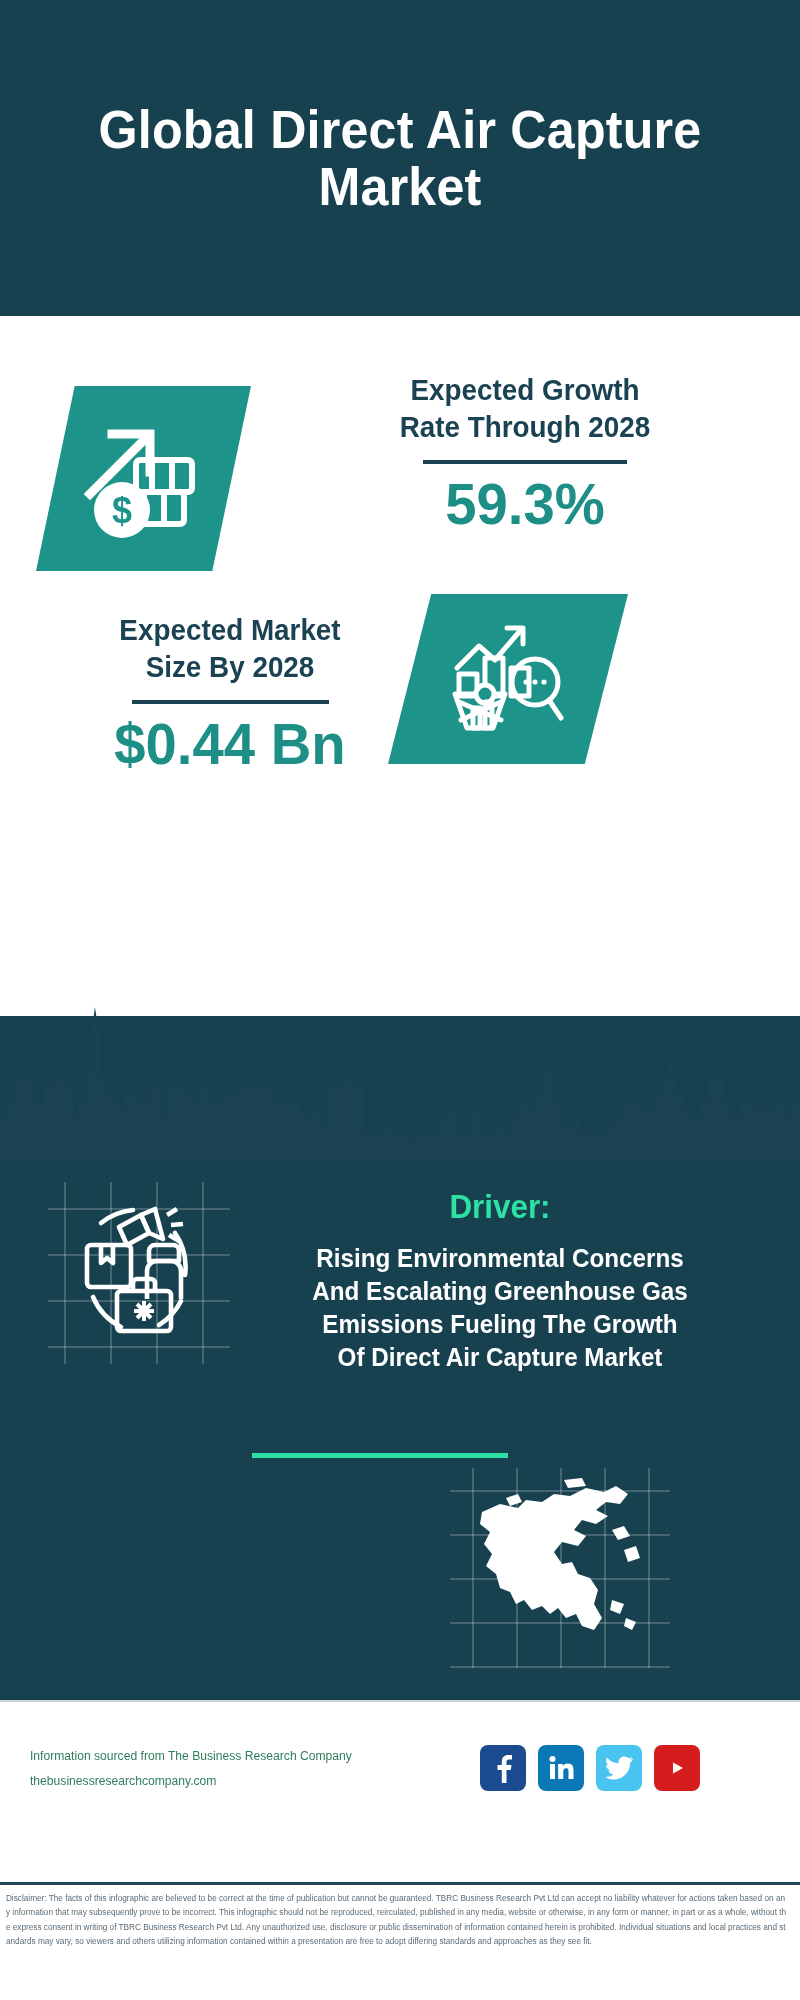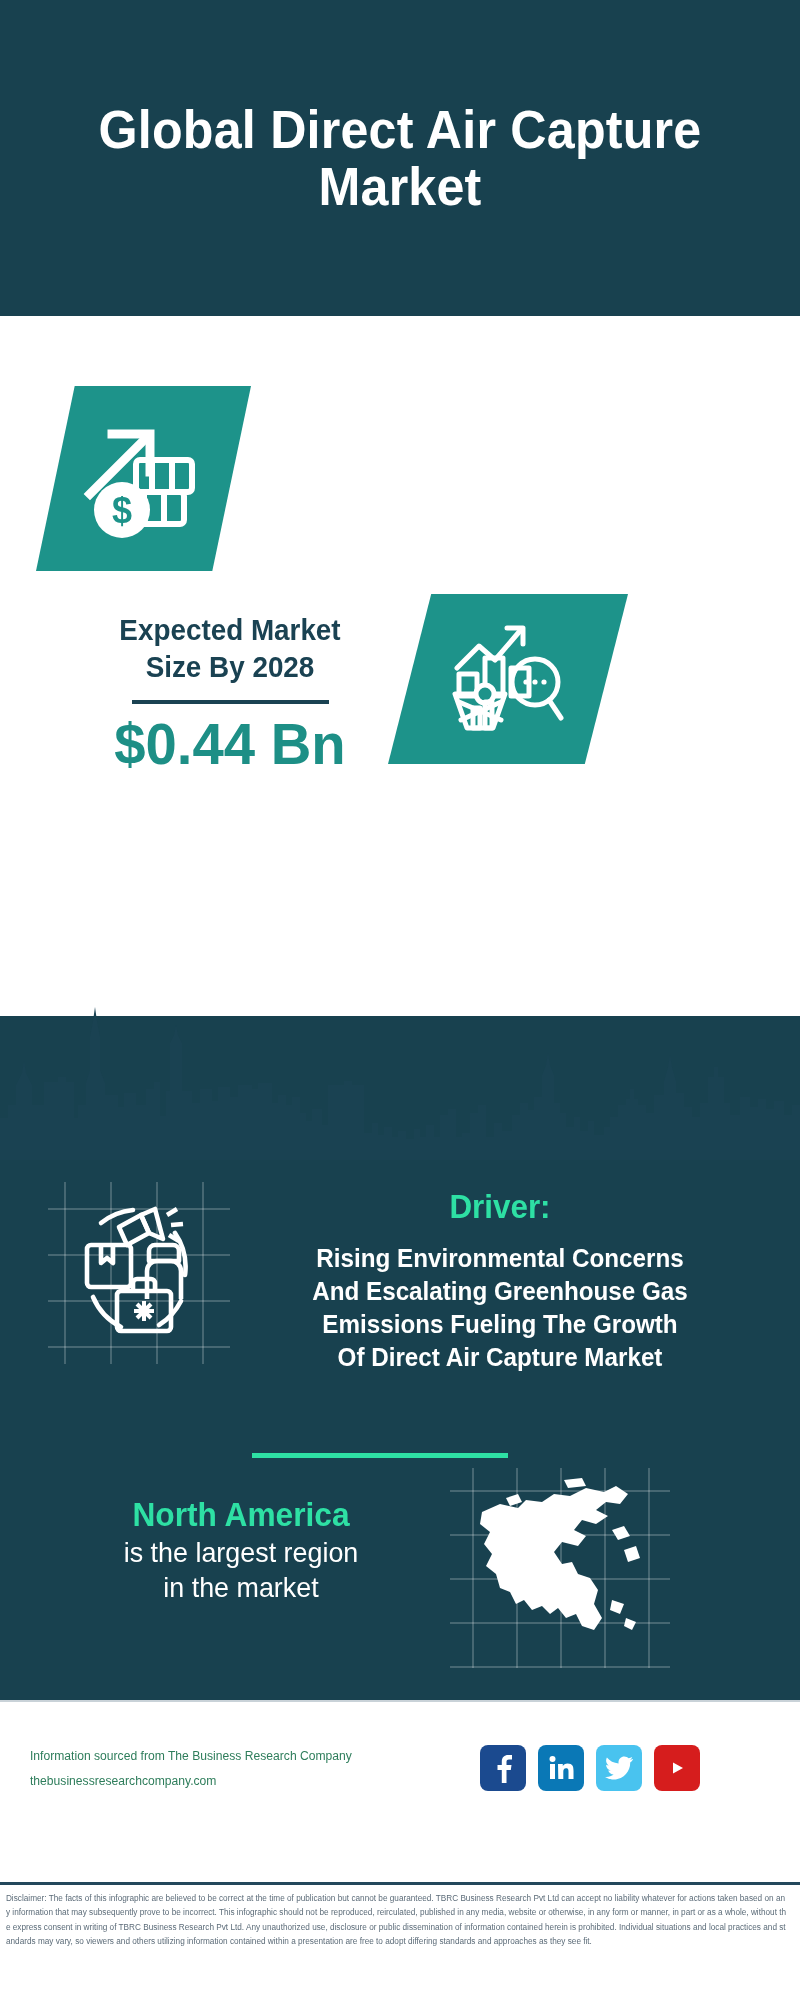--- a/index.html
+++ b/index.html
@@ -87,20 +87,26 @@
         <line x1="92" y1="42" x2="92" y2="74"></line>
         <rect x="48" y="74" width="56" height="32" rx="4"></rect>
         <line x1="64" y1="74" x2="64" y2="106"></line>
         <line x1="84" y1="74" x2="84" y2="106"></line>
       </g>
       <circle cx="42" cy="92" r="28" fill="#ffffff"></circle>
       <text x="42" y="105" font-size="36" font-weight="bold" text-anchor="middle" fill="#1d938a" font-family="Liberation Sans, sans-serif">$</text>
     </svg>
   </div>
 
+  <div class="stat-block" style="left:285px;top:372px;width:480px;">
+    <div class="stat-label">Expected Growth</div>
+    <div class="stat-label">Rate Through 2028</div>
+    <div class="rule" style="width:204px;"></div>
+    <div class="stat-value">59.3%</div>
+  </div>
 
   <div class="stat-block" style="left:20px;top:612px;width:420px;">
     <div class="stat-label">Expected Market</div>
     <div class="stat-label">Size By 2028</div>
     <div class="rule" style="width:197px;"></div>
     <div class="stat-value">$0.44 Bn</div>
   </div>
 
   <div class="para" style="left:388px;top:594px;width:240px;height:170px;">
     <svg width="118" height="118" viewBox="0 0 118 118" aria-hidden="true">
@@ -178,25 +184,20 @@
   </div>
 
   <div class="driver-title" style="left:240px;top:1188px;width:520px;">Driver:</div>
   <div class="driver-text" style="left:200px;top:1242px;width:600px;">Rising Environmental Concerns</div>
   <div class="driver-text" style="left:200px;top:1275px;width:600px;">And Escalating Greenhouse Gas</div>
   <div class="driver-text" style="left:200px;top:1308px;width:600px;">Emissions Fueling The Growth</div>
   <div class="driver-text" style="left:200px;top:1341px;width:600px;">Of Direct Air Capture Market</div>
 
   <div class="mint-rule" style="left:252px;top:1453px;width:256px;"></div>
 
-  <div class="region-block" style="left:48px;top:1495px;width:386px;">
-    <div class="region-name">North America</div>
-    <div class="region-sub">is the largest region</div>
-    <div class="region-sub">in the market</div>
-  </div>
 
   <div class="grid-panel" style="left:450px;top:1468px;width:220px;height:200px;">
     <div class="gline" style="left:0;top:22px;width:220px;height:1.5px;"></div>
     <div class="gline" style="left:0;top:66px;width:220px;height:1.5px;"></div>
     <div class="gline" style="left:0;top:110px;width:220px;height:1.5px;"></div>
     <div class="gline" style="left:0;top:154px;width:220px;height:1.5px;"></div>
     <div class="gline" style="left:0;top:198px;width:220px;height:1.5px;"></div>
     <div class="gline" style="left:22px;top:0;width:1.5px;height:200px;"></div>
     <div class="gline" style="left:66px;top:0;width:1.5px;height:200px;"></div>
     <div class="gline" style="left:110px;top:0;width:1.5px;height:200px;"></div>

